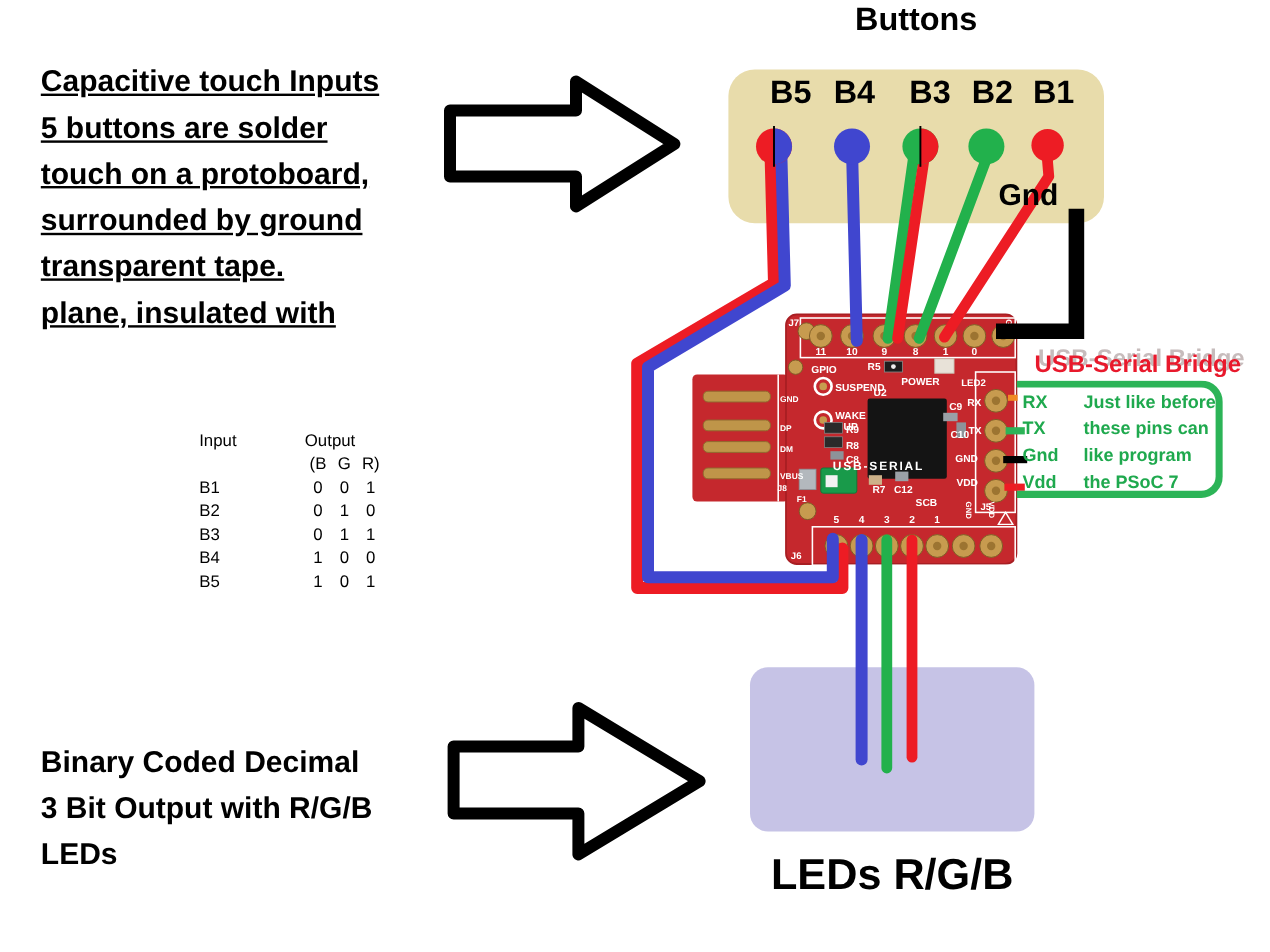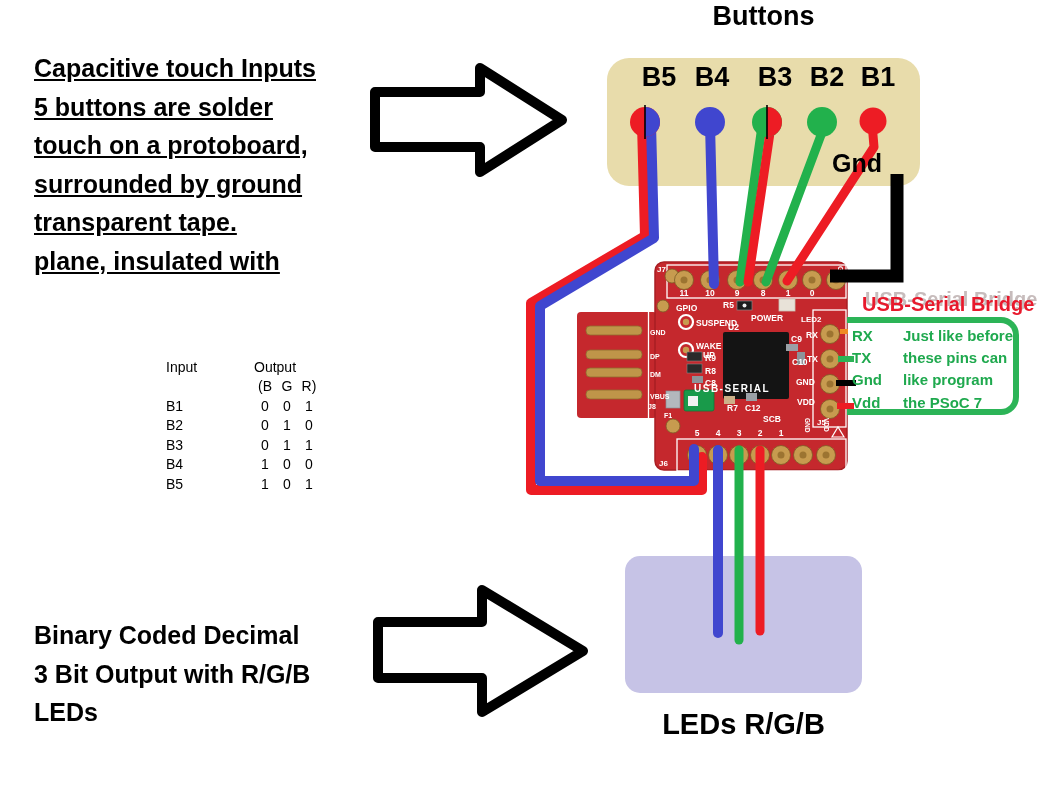--- a/index.html
+++ b/index.html
@@ -11,21 +11,21 @@
   .panel-leds{left:625px;top:556px;width:237px;height:137px;background:#c6c3e6;border-radius:15px;}
   
   .big-title{font-size:27px;font-weight:600;}
   .buttons-title{left:607px;top:1px;width:313px;text-align:center;}
   .btn-label{top:62px;font-size:27px;font-weight:600;transform:translateX(-50%);}
   .gnd-label{left:832px;top:149px;font-size:25px;font-weight:600;}
   .para{font-size:25px;line-height:38.5px;font-weight:600;white-space:nowrap;}
   .para1{left:34px;top:49px;text-decoration:underline;}
   .para2{left:34px;top:616px;}
   .trurh-title{left:158px;top:311px;font-size:28px;font-weight:400;}
-  .leds-label{left:625px;top:708px;width:237px;text-align:center;font-size:29px;font-weight:600;}
+  .leds-label{left:625px;top:708px;width:237px;text-align:center;font-size:36px;font-weight:600;}
   
   .ttable{left:166px;top:357px;font-size:14px;font-weight:normal;}
   .trow{display:flex;height:19.5px;align-items:center;}
   .tc-in{width:88px;}
   .tc-bit{width:22px;text-align:center;}
   .tc-out{width:66px;text-align:left;}
   
   .bridge-title{left:862px;top:293px;font-size:20px;font-weight:bold;color:#e8192c;
                 text-shadow:3px -5px 0 #c7bcbc;white-space:nowrap;text-align:center;}
   .bridge-box{left:847px;top:317px;width:166px;height:86px;border:6px solid #2cb457;border-left:none;

